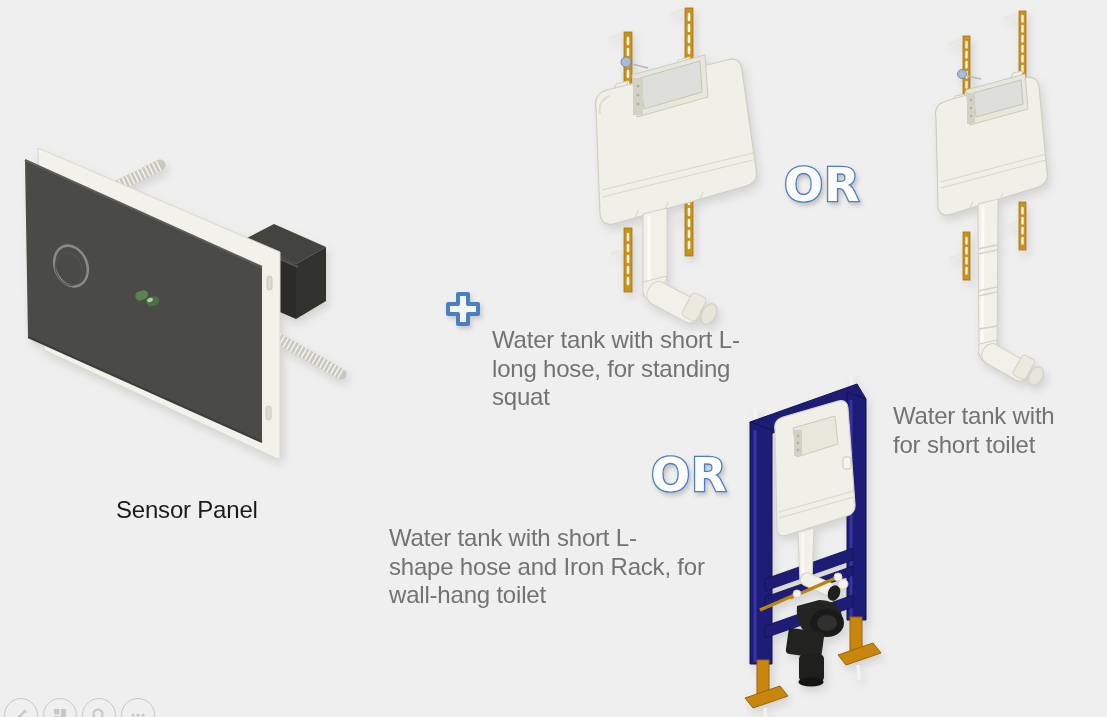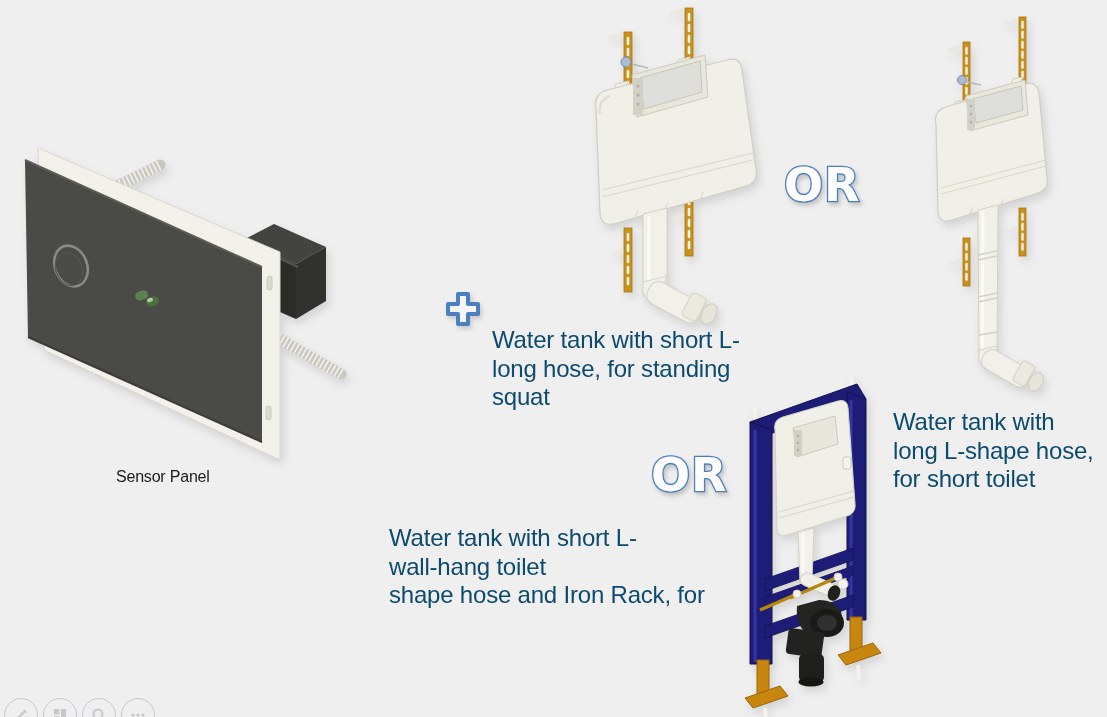--- a/index.html
+++ b/index.html
@@ -5,24 +5,24 @@
   html,body{margin:0;padding:0;}
   body{
     width:1107px;height:717px;position:relative;overflow:hidden;
     background:#efefef;
     font-family:"Liberation Sans", sans-serif;
   }
   .abs{position:absolute;}
   svg{display:block;}
   .fig{filter:drop-shadow(3px 5px 4px rgba(90,90,90,0.18));}
   .caption{
-    color:#0c4a6e;font-size:24px;line-height:28.5px;letter-spacing:-0.2px;
+    color:#737373;font-size:24px;line-height:28.5px;letter-spacing:-0.2px;
   }
   .caption .line{display:block;white-space:nowrap;}
-  .panel-label{color:#1b1b1b;font-size:16px;letter-spacing:-0.2px;}
+  .panel-label{color:#1b1b1b;font-size:24px;letter-spacing:-0.2px;margin-top:28px;}
   .or-svg text{
     font-family:"DejaVu Sans", sans-serif;font-weight:bold;
     fill:#fdfdfd;stroke:#4a80c0;stroke-width:2.6px;paint-order:stroke;
     letter-spacing:1px;
   }
   .toolbar{position:absolute;left:4px;top:698px;display:flex;gap:5px;}
   .tool-btn{
     width:34px;height:34px;border-radius:50%;
     border:1.6px solid #c7c7cb;background:transparent;
     display:flex;align-items:center;justify-content:center;padding:0;
@@ -133,21 +133,21 @@
     <span class="line">Water tank with short L-</span>
     <span class="line">long hose, for standing</span>
     <span class="line">squat</span>
   </div>
 </div>
 
 <svg class="abs or-svg" style="left:781px;top:152px;filter:drop-shadow(2px 3px 2px rgba(90,90,90,0.3));" width="95" height="62" viewBox="0 0 95 62">
   <text x="3" y="49" font-size="46">OR</text>
 </svg>
 
-<div class="abs" style="left:925px;top:12px;">
+<div class="abs" style="left:925px;top:6px;">
   <svg class="fig" width="155" height="400" viewBox="0 0 155 400">
 
     <g stroke-linecap="round">
       <line x1="80" y1="12" x2="91" y2="8" stroke="#e9e8e0" stroke-width="3"></line>
       <line x1="24" y1="38" x2="35" y2="34" stroke="#e9e8e0" stroke-width="3"></line>
       <line x1="26" y1="252" x2="37" y2="248" stroke="#e9e8e0" stroke-width="3"></line>
       <line x1="82" y1="220" x2="93" y2="216" stroke="#e9e8e0" stroke-width="3"></line>
       <rect x="94" y="5" width="7" height="73" fill="#c9921c" stroke="#a87613" stroke-width="0.8"></rect>
       <line x1="97.5" y1="10" x2="97.5" y2="73" stroke="#f6f3ea" stroke-width="2.4" stroke-dasharray="5.5,4.5"></line>
       <rect x="38" y="30" width="7" height="75" fill="#c9921c" stroke="#a87613" stroke-width="0.8"></rect>
@@ -188,21 +188,20 @@
       <line x1="53" y1="290" x2="72" y2="286" stroke="#d2d1c6" stroke-width="1.5"></line>
       <line x1="54" y1="323" x2="72" y2="320" stroke="#d2d1c6" stroke-width="1.5"></line>
       <path d="M 54 338 Q 51 357 68 360 L 80 350 Q 70 348 72 334 Z" fill="#f2f1e9" stroke="#d2d1c6"></path>
       <rect x="58" y="336" width="52" height="21" rx="9" transform="rotate(30 64 346)" fill="#f2f1e9" stroke="#d2d1c6"></rect>
       <rect x="92" y="350" width="14" height="23" rx="3.5" transform="rotate(30 99 361)" fill="#eceade" stroke="#d2d1c6"></rect>
       <ellipse cx="111" cy="370" rx="6.5" ry="10" transform="rotate(30 111 370)" fill="#e6e5da" stroke="#cfcec3"></ellipse>
     </g>
   </svg>
   <div class="caption abs" style="left:-32px;top:396px;">
     <span class="line">Water tank with</span>
-    <span class="line">long L-shape hose,</span>
     <span class="line">for short toilet</span>
   </div>
 </div>
 
 <svg class="abs or-svg" style="left:648px;top:442px;filter:drop-shadow(2px 3px 2px rgba(90,90,90,0.3));" width="95" height="62" viewBox="0 0 95 62">
   <text x="3" y="49" font-size="46">OR</text>
 </svg>
 
 <div class="abs" style="left:735px;top:372px;">
   <svg class="fig" width="185" height="345" viewBox="0 0 185 345">
@@ -262,22 +261,22 @@
       <line x1="30" y1="336" x2="31" y2="350" stroke="#f3f2ec" stroke-width="3.5"></line>
     </g>
     <g>
       <rect x="115" y="245" width="12" height="42" fill="#c8860e" stroke="#9a650a"></rect>
       <polygon points="103,283 138,271 146,281 111,293" fill="#c8860e" stroke="#9a650a"></polygon>
       <line x1="123" y1="293" x2="124" y2="308" stroke="#f3f2ec" stroke-width="3.5"></line>
     </g>
   </svg>
   <div class="caption abs" style="left:-346px;top:152px;">
     <span class="line">Water tank with short L-</span>
+    <span class="line">shape hose and Iron Rack, for</span>
     <span class="line">wall-hang toilet</span>
-    <span class="line">shape hose and Iron Rack, for</span>
   </div>
 </div>
 
 <div class="toolbar">
   <button class="tool-btn" aria-label="edit">
     <svg width="18" height="18" viewBox="0 0 18 18">
       <line x1="4" y1="14" x2="13" y2="5" stroke="#c7c7cb" stroke-width="2.4"></line>
       <line x1="12" y1="4" x2="14.5" y2="6.5" stroke="#c7c7cb" stroke-width="1.4"></line>
     </svg>
   </button>

